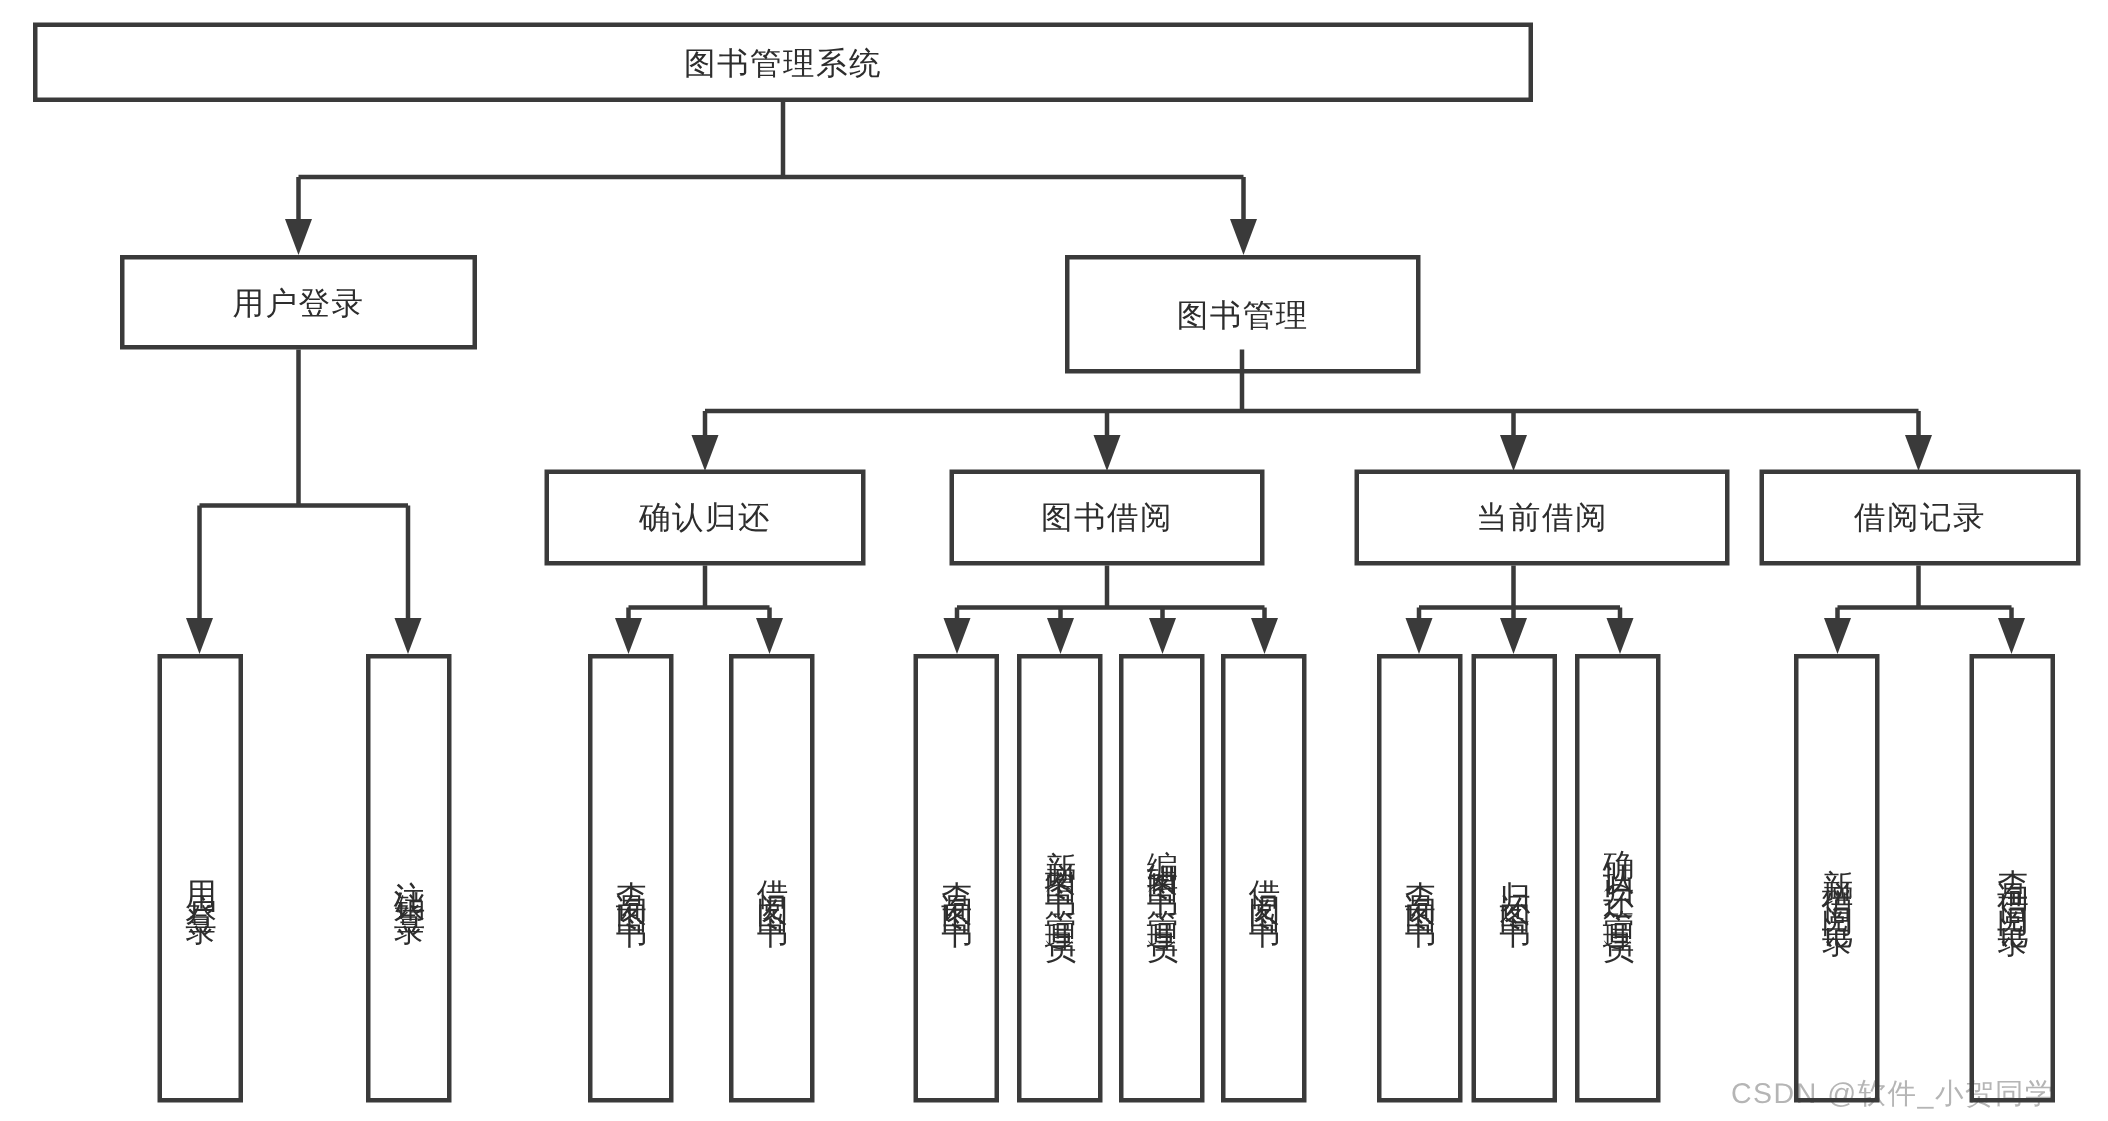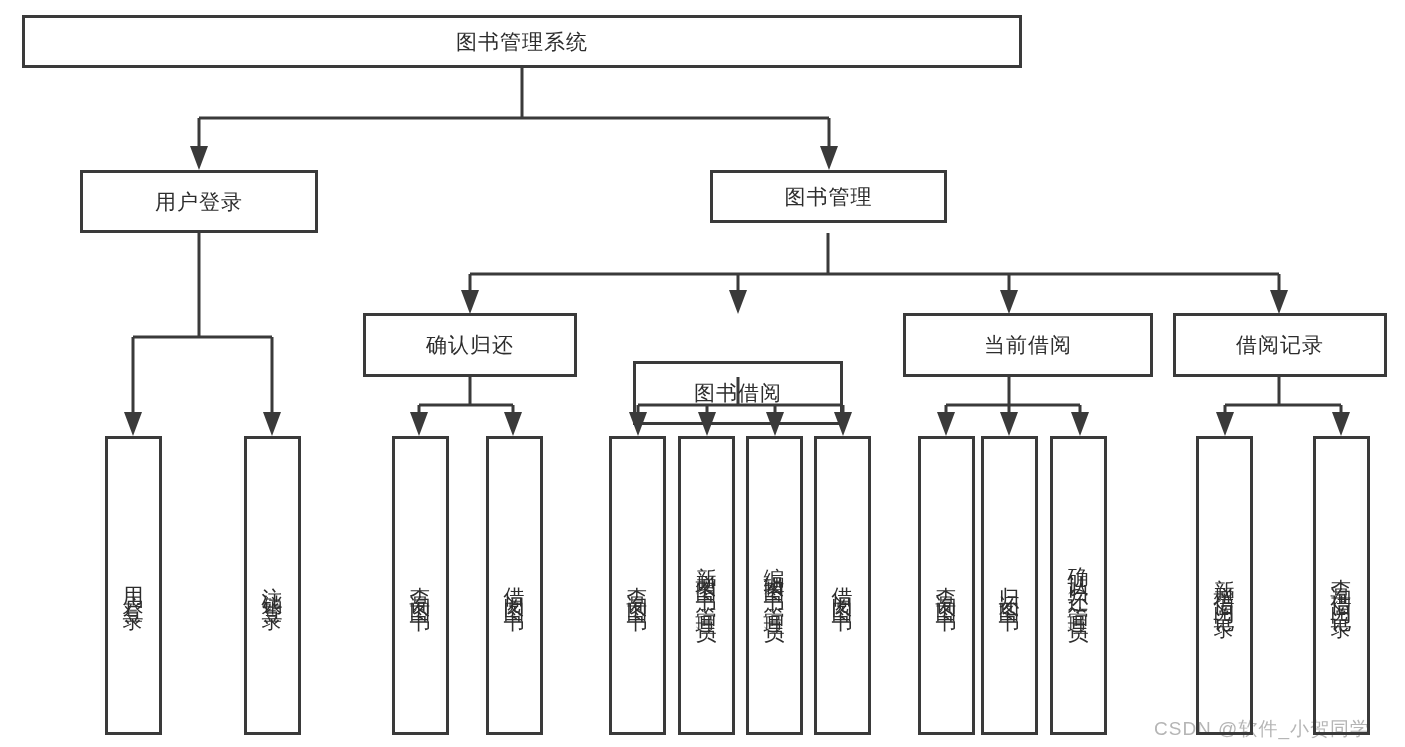--- a/index.html
+++ b/index.html
@@ -84,24 +84,24 @@
          M1071,412 L1089,412 L1080,436 Z
          M1216,412 L1234,412 L1225,436 Z
          M1332,412 L1350,412 L1341,436 Z"></path>
   </svg>
 
   <div class="watermark" style="left:1154px;top:716px;">CSDN @软件_小贺同学</div>
 
   <div class="box hbox" style="left:22px;top:15px;width:1000px;height:53px;">图书管理系统</div>
 
   <div class="box hbox" style="left:80px;top:170px;width:238px;height:63px;">用户登录</div>
-  <div class="box hbox" style="left:710px;top:170px;width:237px;height:53px;">图书管理</div>
+  <div class="box hbox" style="left:710px;top:170px;width:237px;height:79px;">图书管理</div>
 
   <div class="box hbox" style="left:363px;top:313px;width:214px;height:64px;">确认归还</div>
-  <div class="box hbox" style="left:633px;top:313px;width:210px;height:64px;margin-top:48px;">图书借阅</div>
+  <div class="box hbox" style="left:633px;top:313px;width:210px;height:64px;">图书借阅</div>
   <div class="box hbox" style="left:903px;top:313px;width:250px;height:64px;">当前借阅</div>
   <div class="box hbox" style="left:1173px;top:313px;width:214px;height:64px;">借阅记录</div>
 
   <div class="box vbox" style="left:105px;top:436px;width:57px;height:299px;">用户登录</div>
   <div class="box vbox" style="left:244px;top:436px;width:57px;height:299px;">注销登录</div>
 
   <div class="box vbox" style="left:392px;top:436px;width:57px;height:299px;">查询图书</div>
   <div class="box vbox" style="left:486px;top:436px;width:57px;height:299px;">借阅图书</div>
 
   <div class="box vbox" style="left:609px;top:436px;width:57px;height:299px;">查询图书</div>

